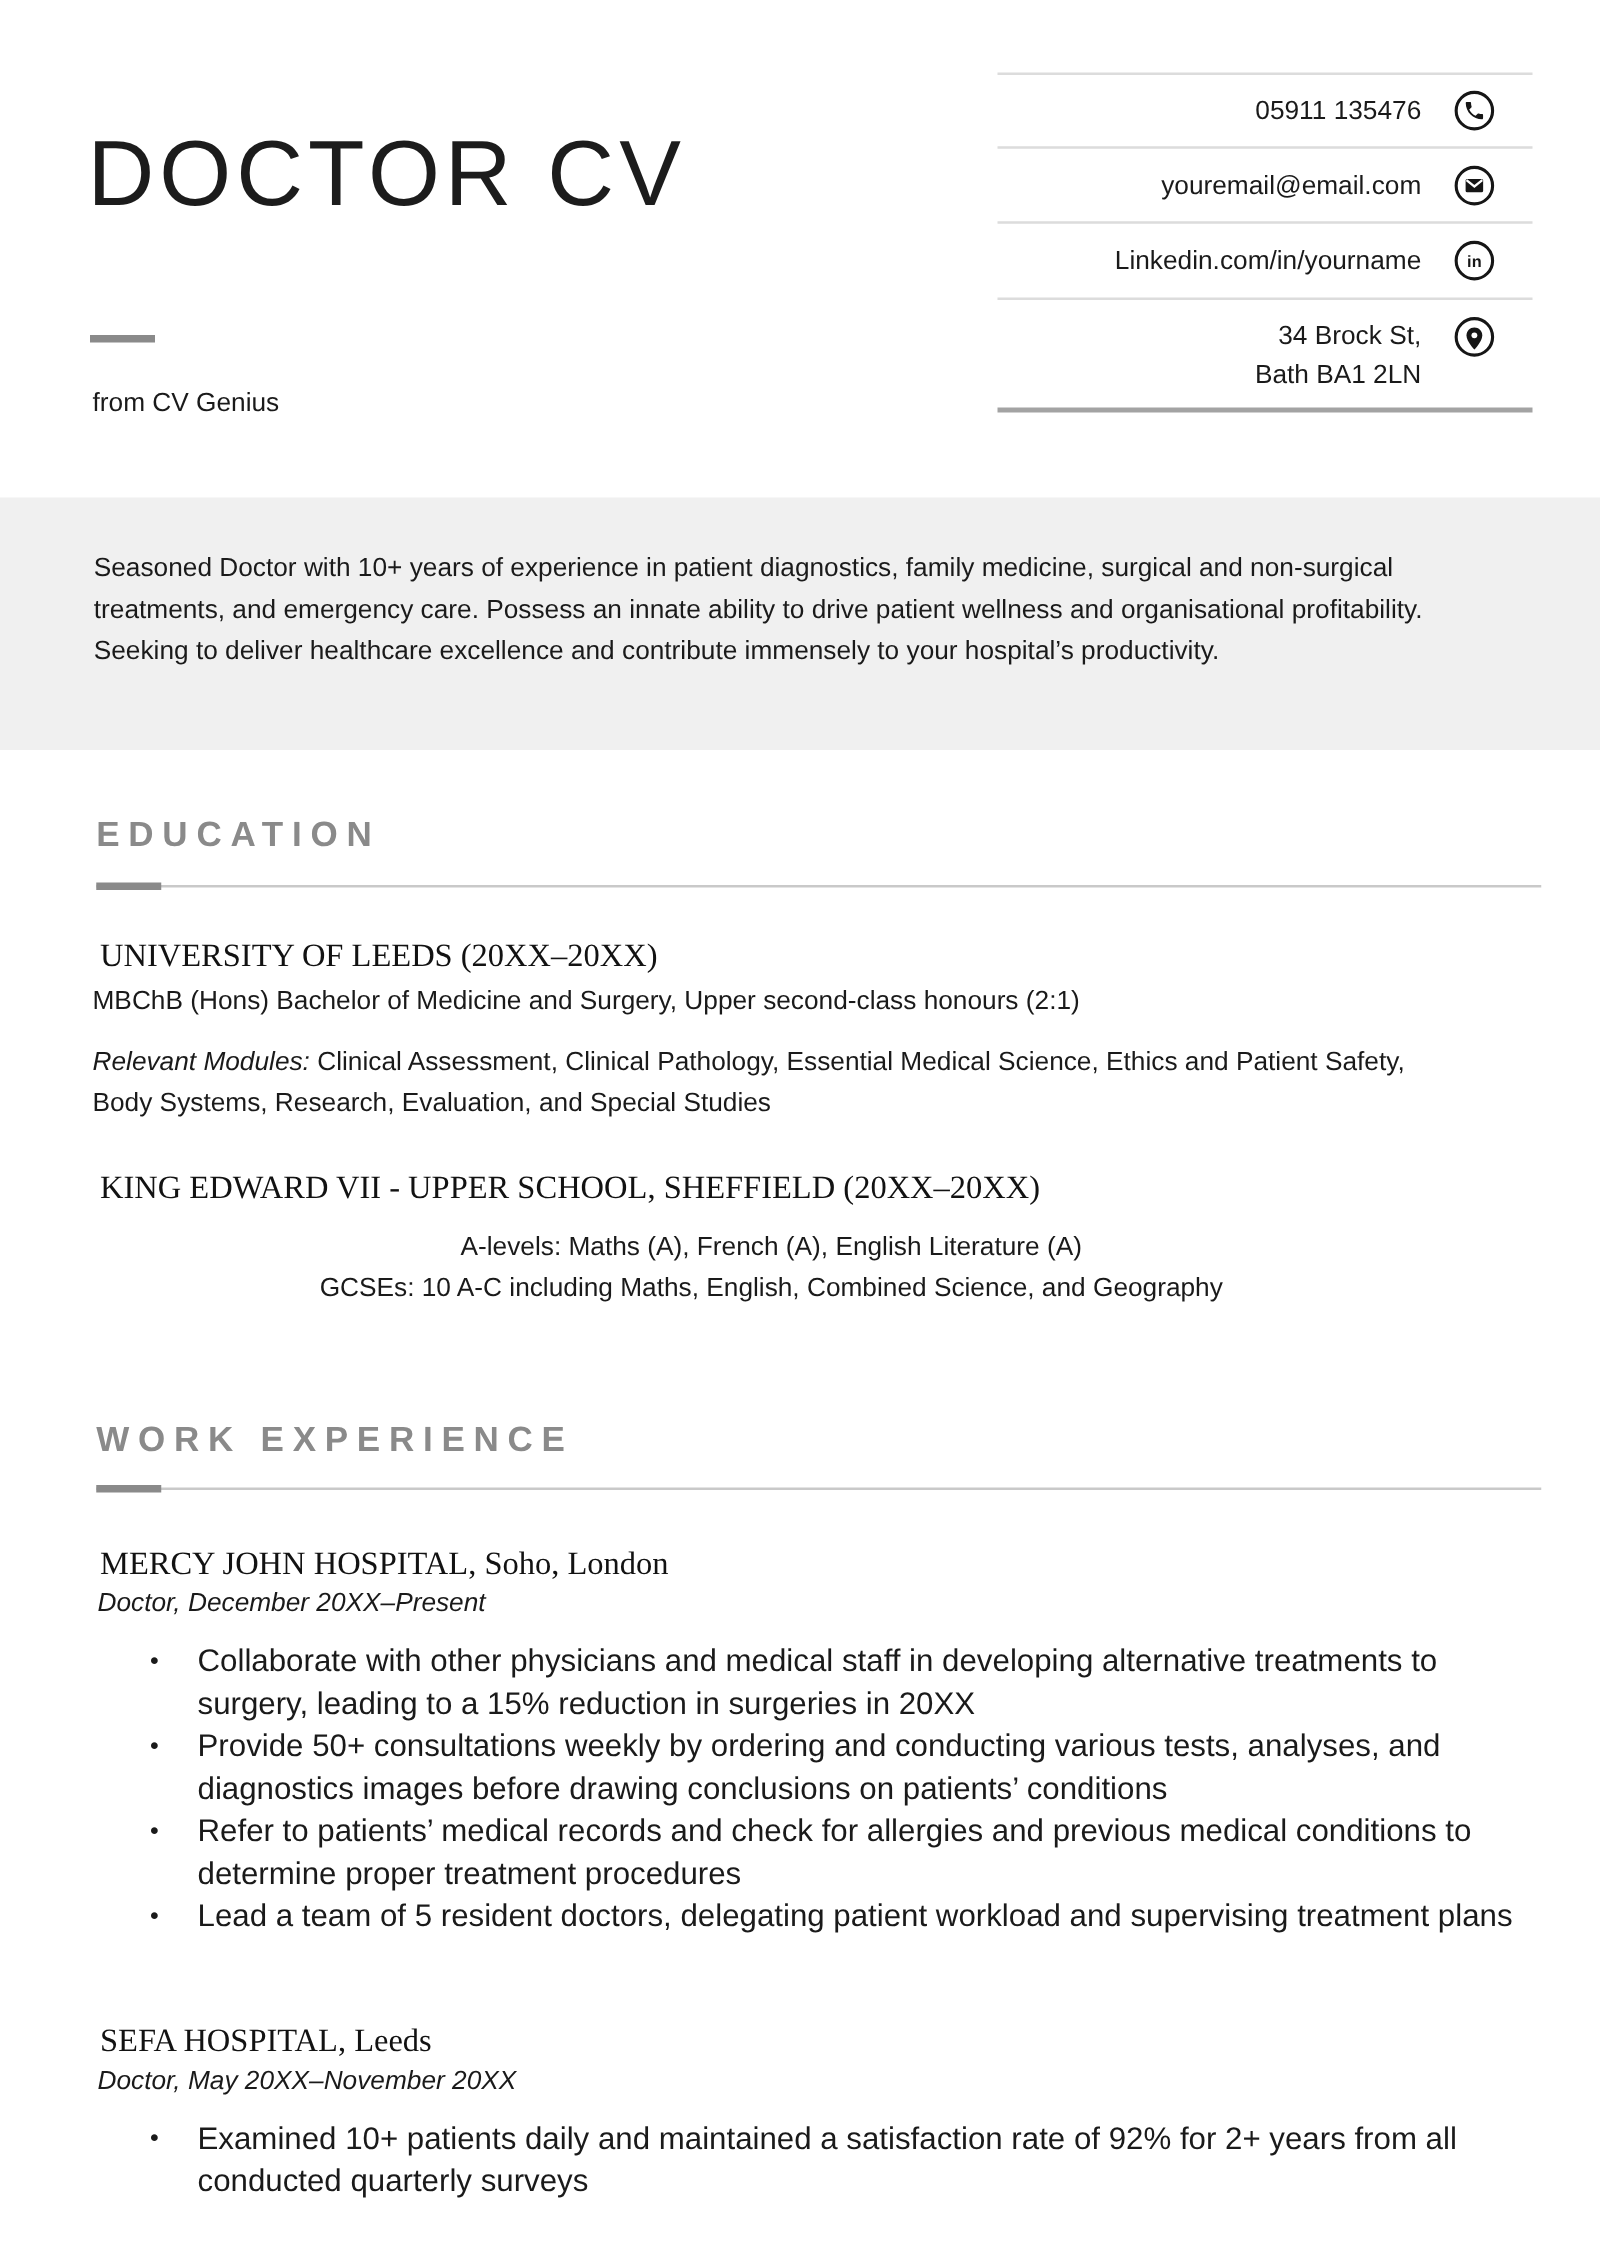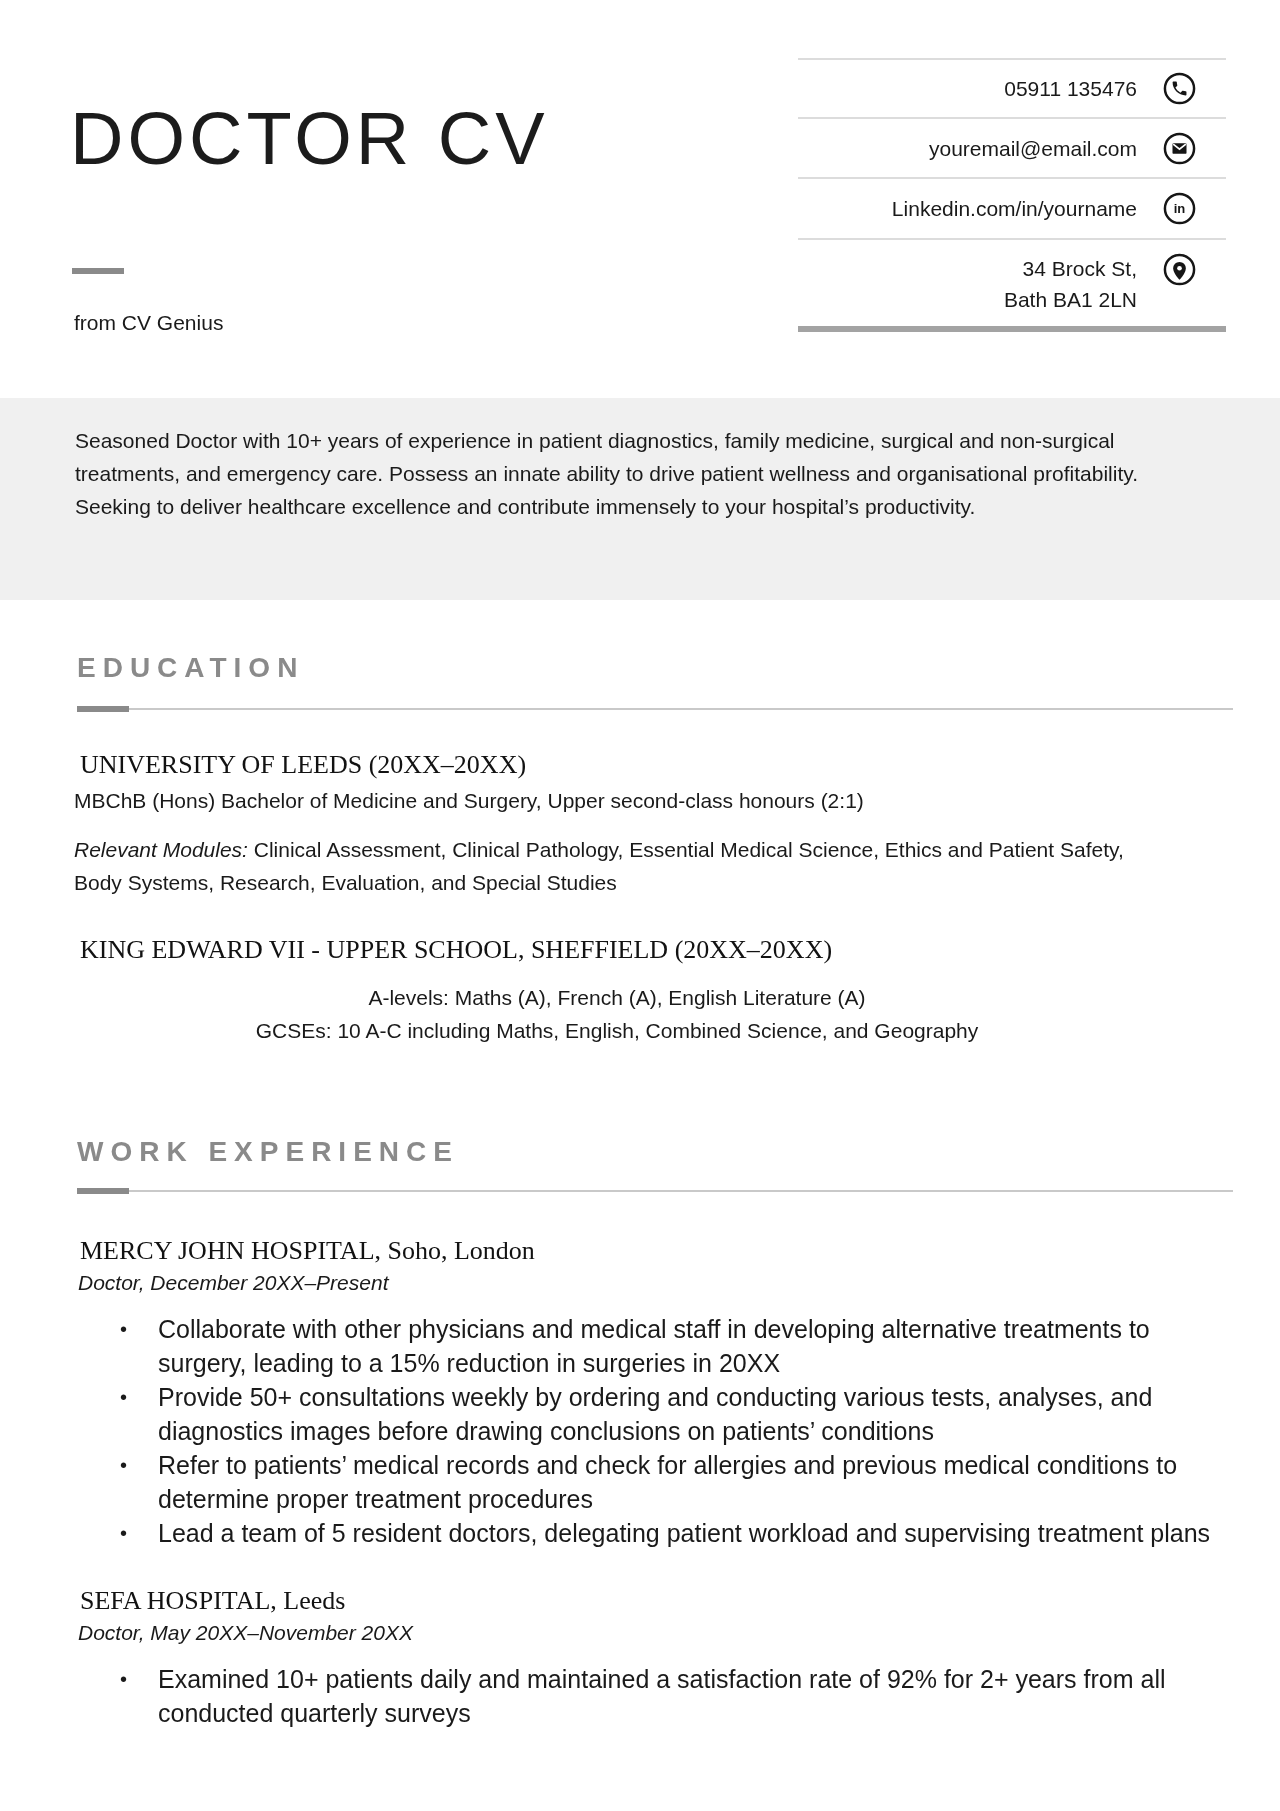--- a/index.html
+++ b/index.html
@@ -10,35 +10,35 @@
   }
   
   .header{position:relative;height:398px;}
   .title{
     position:absolute;left:70px;top:102px;
     font-size:74px;line-height:74px;font-weight:400;letter-spacing:4px;
     color:#1c1c1c;white-space:nowrap;
   }
   .dash{position:absolute;left:72px;top:268px;width:52px;height:6px;background:#8a8a8a;}
   .subtitle{position:absolute;left:74px;top:310px;font-size:21px;line-height:26px;color:#1a1a1a;}
-  .contact{position:absolute;left:798px;top:58px;width:428px;border-bottom:6px solid #a3a3a3;}
+  .contact{position:absolute;left:798px;top:58px;width:428px;border-bottom:4px solid #a3a3a3;}
   .c-row{
     display:flex;justify-content:flex-end;align-items:center;gap:26px;
     border-top:2px solid #dcdcdc;padding-right:30px;box-sizing:border-box;
   }
   .c-row.r1{height:59px;}
   .c-row.r2{height:60px;}
   .c-row.r3{height:61px;}
   .c-row.r4{height:88px;align-items:flex-start;padding-top:13px;}
   .c-val{font-size:21px;line-height:31px;text-align:right;color:#1a1a1a;}
   .c-icon svg{width:33px;height:33px;display:block;}
   
   .summary{
     height:202px;box-sizing:border-box;background:#f0f0f0;
-    padding:26px 110px 0 75px;font-size:21px;line-height:33px;color:#1a1a1a;
+    padding:40px 110px 0 75px;font-size:21px;line-height:33px;color:#1a1a1a;
   }
   
   .sec-heading{
     margin:0 0 0 77px;font-size:28px;line-height:24px;font-weight:700;
     letter-spacing:7px;color:#8a8a8a;
   }
   .sec-heading.edu{margin-top:56px;}
   .sec-heading.work{margin-top:93px;}
   .divider{position:relative;margin:26px 0 0 77px;width:1156px;height:6px;}
   .divider.workdiv{margin-top:24px;}
@@ -50,21 +50,21 @@
   }
   .inst.king{margin-top:36px;}
   .degree{margin:4px 120px 0 74px;font-size:21px;line-height:33px;}
   .modules{margin:16px 120px 0 74px;font-size:21px;line-height:33px;}
   .modules em{font-style:italic;}
   .edu-lines{margin:16px 120px 0 74px;font-size:21px;line-height:33px;text-align:center;}
   .employer{
     font-family:"Liberation Serif",serif;font-size:26px;line-height:30px;color:#121212;
     margin:42px 0 0 80px;
   }
-  .employer.second{margin-top:36px;}
+  .employer.second{margin-top:68px;}
   .role{margin:2px 0 0 78px;font-size:21px;line-height:30px;font-style:italic;color:#1a1a1a;}
   ul.bullets{list-style:none;margin:14px 60px 0 120px;padding:0;}
   ul.bullets li{position:relative;padding-left:38px;font-size:25px;line-height:34px;color:#1a1a1a;}
   ul.bullets li::before{content:"\2022";position:absolute;left:0;top:0;font-size:20px;}
 </style>
 </head>
 <body>
 
 <div class="header">
   <div class="title">DOCTOR CV</div>

